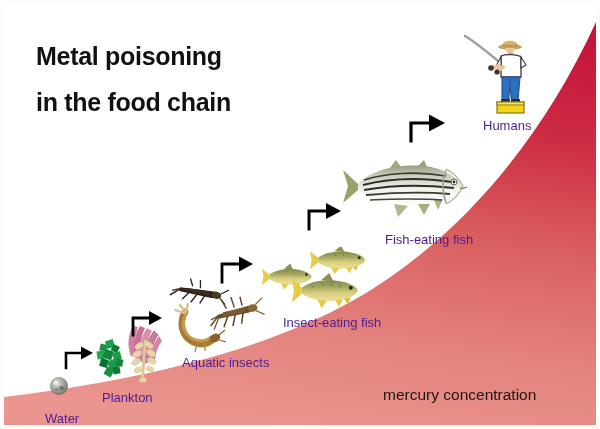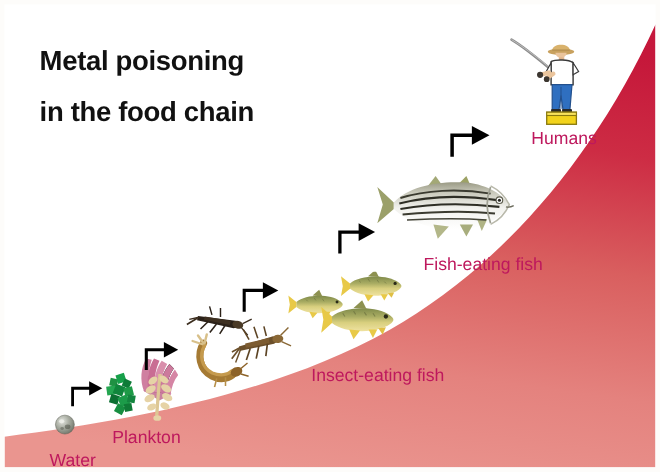--- a/index.html
+++ b/index.html
@@ -40,28 +40,28 @@
     font-size: 25px;
     letter-spacing: -0.3px;
     white-space: nowrap;
   }
   #title-1 { top: 38px; }
   #title-2 { top: 84px; }
 
   
   .lbl {
     position: absolute;
-    color: #be185d;
-    font-size: 16px;
+    color: #4c1d95;
+    font-size: 13px;
     white-space: nowrap;
   }
   #lbl-water   { left: 41px;  top: 395px; margin-top: 12px; }
   #lbl-plankton{ left: 98px;  top: 386px; text-align: center; }
   #lbl-insects { left: 178px; top: 351px; }
-  #lbl-ifish   { left: 279px; top: 311px; margin-top: 18px; }
+  #lbl-ifish   { left: 279px; top: 311px; }
   #lbl-ffish   { left: 381px; top: 228px; }
   #lbl-humans  { left: 479px; top: 114px; }
 
   #lbl-mercury {
     position: absolute;
     left: 379px;
     top: 382px;
     font-size: 15.5px;
     color: #20150f;
     white-space: nowrap;
@@ -362,19 +362,21 @@
         <rect x="38" y="66" width="9" height="3.4" rx="1" fill="#2a2a2a"></rect>
         <rect x="48" y="66" width="9" height="3.4" rx="1" fill="#2a2a2a"></rect>
 
         <rect x="34" y="69" width="27" height="11" fill="#f2d31c" stroke="#8a7a10" stroke-width="1.2"></rect>
         <rect x="34" y="69" width="27" height="3" fill="#f7e25c" stroke="#8a7a10" stroke-width="1"></rect>
       </svg>
     </div>
 
     <div class="lbl" id="lbl-water">Water</div>
     <div class="lbl" id="lbl-plankton">Plankton</div>
+    <div class="lbl" id="lbl-insects">Aquatic insects</div>
     <div class="lbl" id="lbl-ifish">Insect-eating fish</div>
     <div class="lbl" id="lbl-ffish">Fish-eating fish</div>
     <div class="lbl" id="lbl-humans">Humans</div>
 
+    <div id="lbl-mercury">mercury concentration</div>
 
   </div>
 </div>
 
 </body></html>

